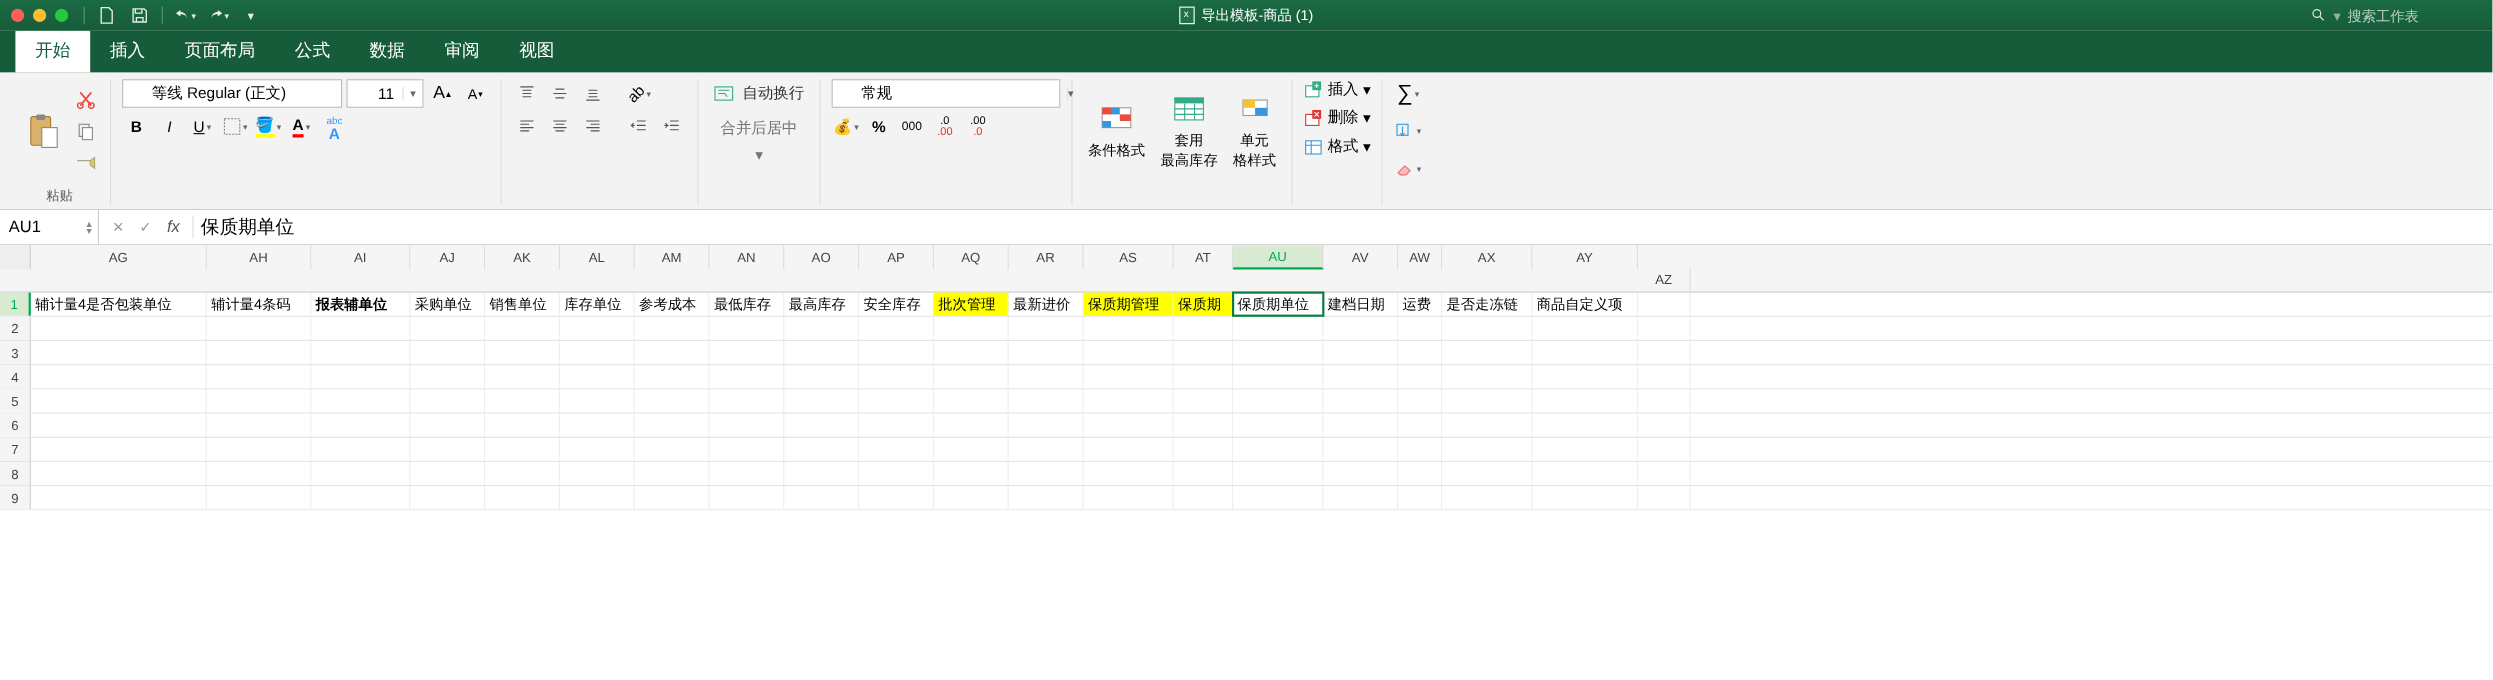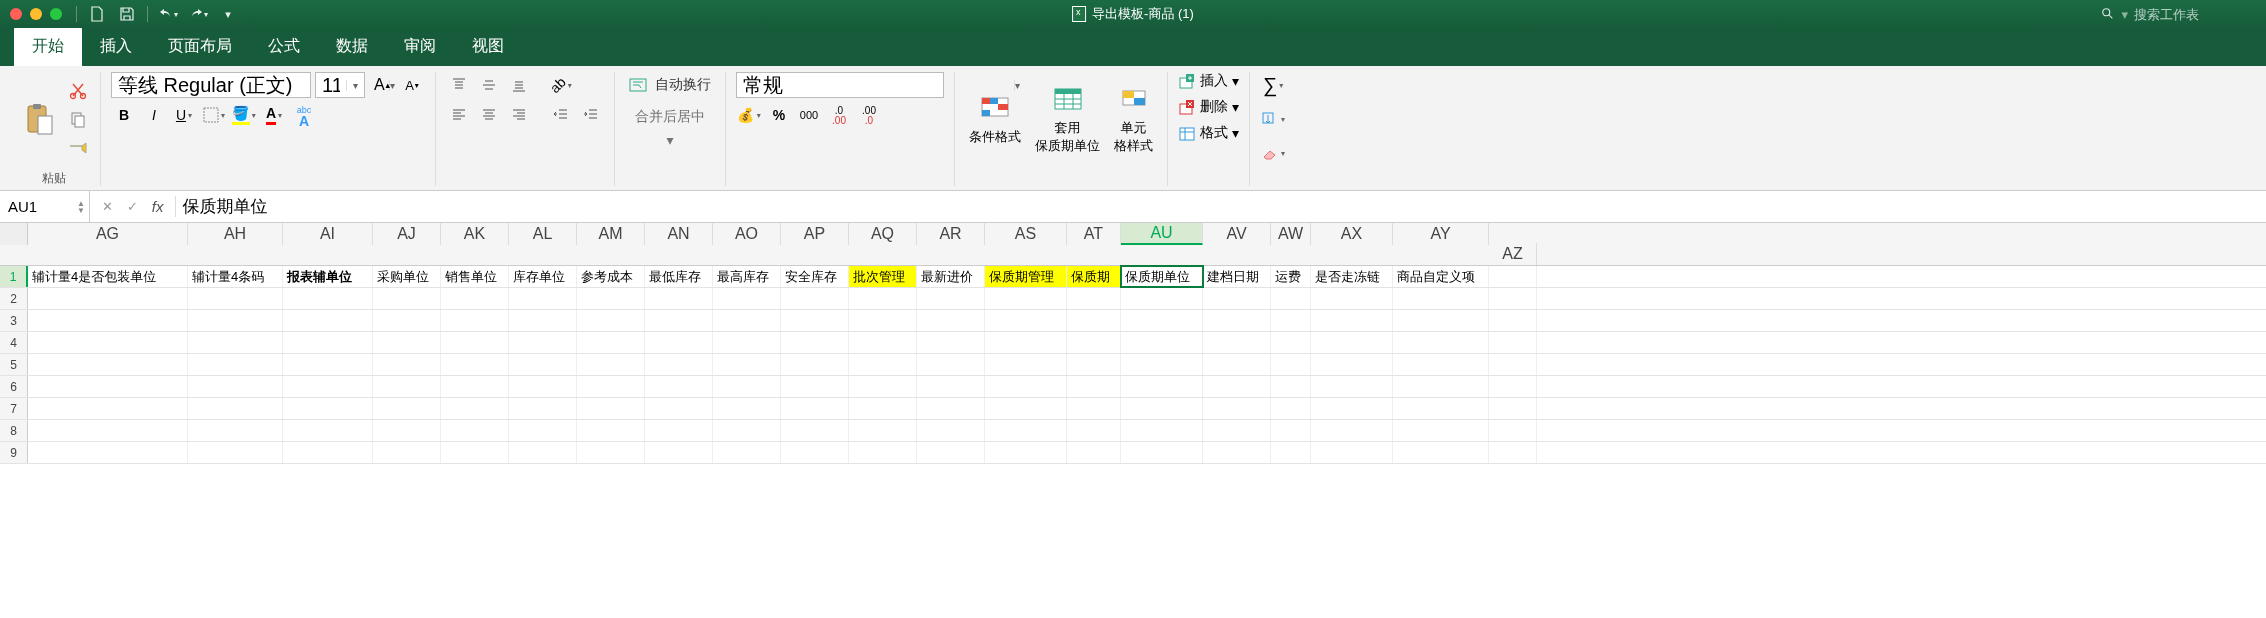--- a/index.html
+++ b/index.html
@@ -31,21 +31,21 @@
   .ribbon { background: #f3f3f3; border-bottom: 1px solid #ccc; display: flex; padding: 6px 8px 4px; gap: 0; }
   .group { display: flex; flex-direction: column; align-items: center; padding: 0 10px; border-right: 1px solid #ddd; }
   .group:last-child { border-right: none; }
   .group-body { display: flex; align-items: center; gap: 6px; flex: 1; }
   .group-label { font-size: 12px; color: #555; margin-top: 4px; height: 16px; }
   .bigbtn { display: flex; flex-direction: column; align-items: center; gap: 2px; padding: 4px; cursor: pointer; }
   .bigbtn svg { width: 34px; height: 34px; }
   .smcol { display: flex; flex-direction: column; gap: 6px; }
   .smbtn { width: 24px; height: 22px; display: flex; align-items: center; justify-content: center; cursor: pointer; }
   .dd { display: flex; align-items: center; border: 1px solid #bbb; background: #fff; height: 26px; }
-  .dd input { border: none; outline: none; padding: 0 6px; font-size: 20px; background: transparent; }
+  .dd input { border: none; outline: none; padding: 0 6px; font-size: 14px; background: transparent; margin-left: 20px; }
   .dd-arr { width: 18px; text-align: center; color: #666; border-left: 1px solid #ddd; font-size: 10px; }
   .fsize input { width: 30px; text-align: center; }
   .btnrow { display: flex; gap: 4px; align-items: center; }
   .rbtn { min-width: 26px; height: 26px; border: 1px solid transparent; display: flex; align-items: center; justify-content: center; cursor: pointer; font-size: 14px; gap: 1px; }
   .rbtn .caret { font-size: 8px; color: #666; margin-left: 1px; }
   .underbar { border-bottom: 3px solid; padding-bottom: 1px; }
   .textbtn { display: flex; align-items: center; gap: 6px; height: 26px; padding: 0 4px; cursor: pointer; font-size: 14px; color: #333; }
   .textbtn.dis { color: #737373; flex-direction: column; }
   .vstack { display: flex; flex-direction: column; gap: 4px; }
   .cellsbtn { display: flex; align-items: center; gap: 4px; font-size: 14px; cursor: pointer; }
@@ -58,21 +58,21 @@
   .nb-spin { display: flex; flex-direction: column; margin-left: auto; margin-right: 4px; }
   .nb-spin div { font-size: 8px; color: #888; line-height: 7px; cursor: pointer; }
   .fbox { display: flex; align-items: center; gap: 14px; padding: 0 12px; color: #999; }
   .fbox .fx { font-style: italic; color: #555; font-size: 15px; }
   .fval { font-size: 17px; color: #000; padding-left: 6px; }
 
   
   .grid-wrap { overflow: hidden; }
   .colheads { display: flex; background: #f5f5f5; border-bottom: 1px solid #ccc; }
   .corner { width: 28px; height: 22px; border-right: 1px solid #ccc; background: #eee; flex-shrink: 0; }
-  .ch { height: 22px; border-right: 1px solid #ddd; display: flex; align-items: center; justify-content: center; font-size: 16px; color: #444; flex-shrink: 0; }
+  .ch { height: 22px; border-right: 1px solid #ddd; display: flex; align-items: center; justify-content: center; font-size: 12px; color: #444; flex-shrink: 0; }
   .ch.active { background: #d9ead3; color: #0a5; border-bottom: 2px solid #0a5; }
   .rows { }
   .row { display: flex; height: 22px; border-bottom: 1px solid #e3e3e3; }
   .rh { width: 28px; border-right: 1px solid #ccc; background: #f5f5f5; display: flex; align-items: center; justify-content: center; font-size: 12px; color: #444; flex-shrink: 0; }
   .rh.active { background: #d9ead3; color: #0a5; border-right: 2px solid #0a5; }
   .cell { border-right: 1px solid #eee; display: flex; align-items: center; padding: 0 4px; font-size: 13px; overflow: hidden; white-space: nowrap; flex-shrink: 0; }
   .cell.hl { background: #ffff00; }
   .cell.sel { outline: 2px solid #0a7d3e; outline-offset: -1px; z-index: 2; position: relative; }
   .row:first-child .cell { color: #000; }
 </style>
@@ -336,21 +336,21 @@
           </svg>
         <span style="font-size:13px">条件格式</span>
       </div>
       <div class="bigbtn">
         <svg viewBox="0 0 34 34">
             <rect x="4" y="6" width="26" height="20" fill="#fff" stroke="#3a8"></rect>
             <rect x="4" y="6" width="26" height="5" fill="#3a8"></rect>
             <path d="M4 16h26M4 21h26M13 11v15M22 11v15" stroke="#3a8"></path>
           </svg>
         <span style="font-size:13px;white-space:pre;text-align:center">套用
-保质期单位</span>
+最高库存</span>
       </div>
       <div class="bigbtn">
         <svg viewBox="0 0 34 34">
             <rect x="6" y="8" width="22" height="14" fill="#fff" stroke="#999"></rect>
             <rect x="6" y="8" width="11" height="7" fill="#f4c430"></rect>
             <rect x="17" y="15" width="11" height="7" fill="#3498db"></rect>
           </svg>
         <span style="font-size:13px;white-space:pre;text-align:center">单元
 格样式</span>
       </div>

